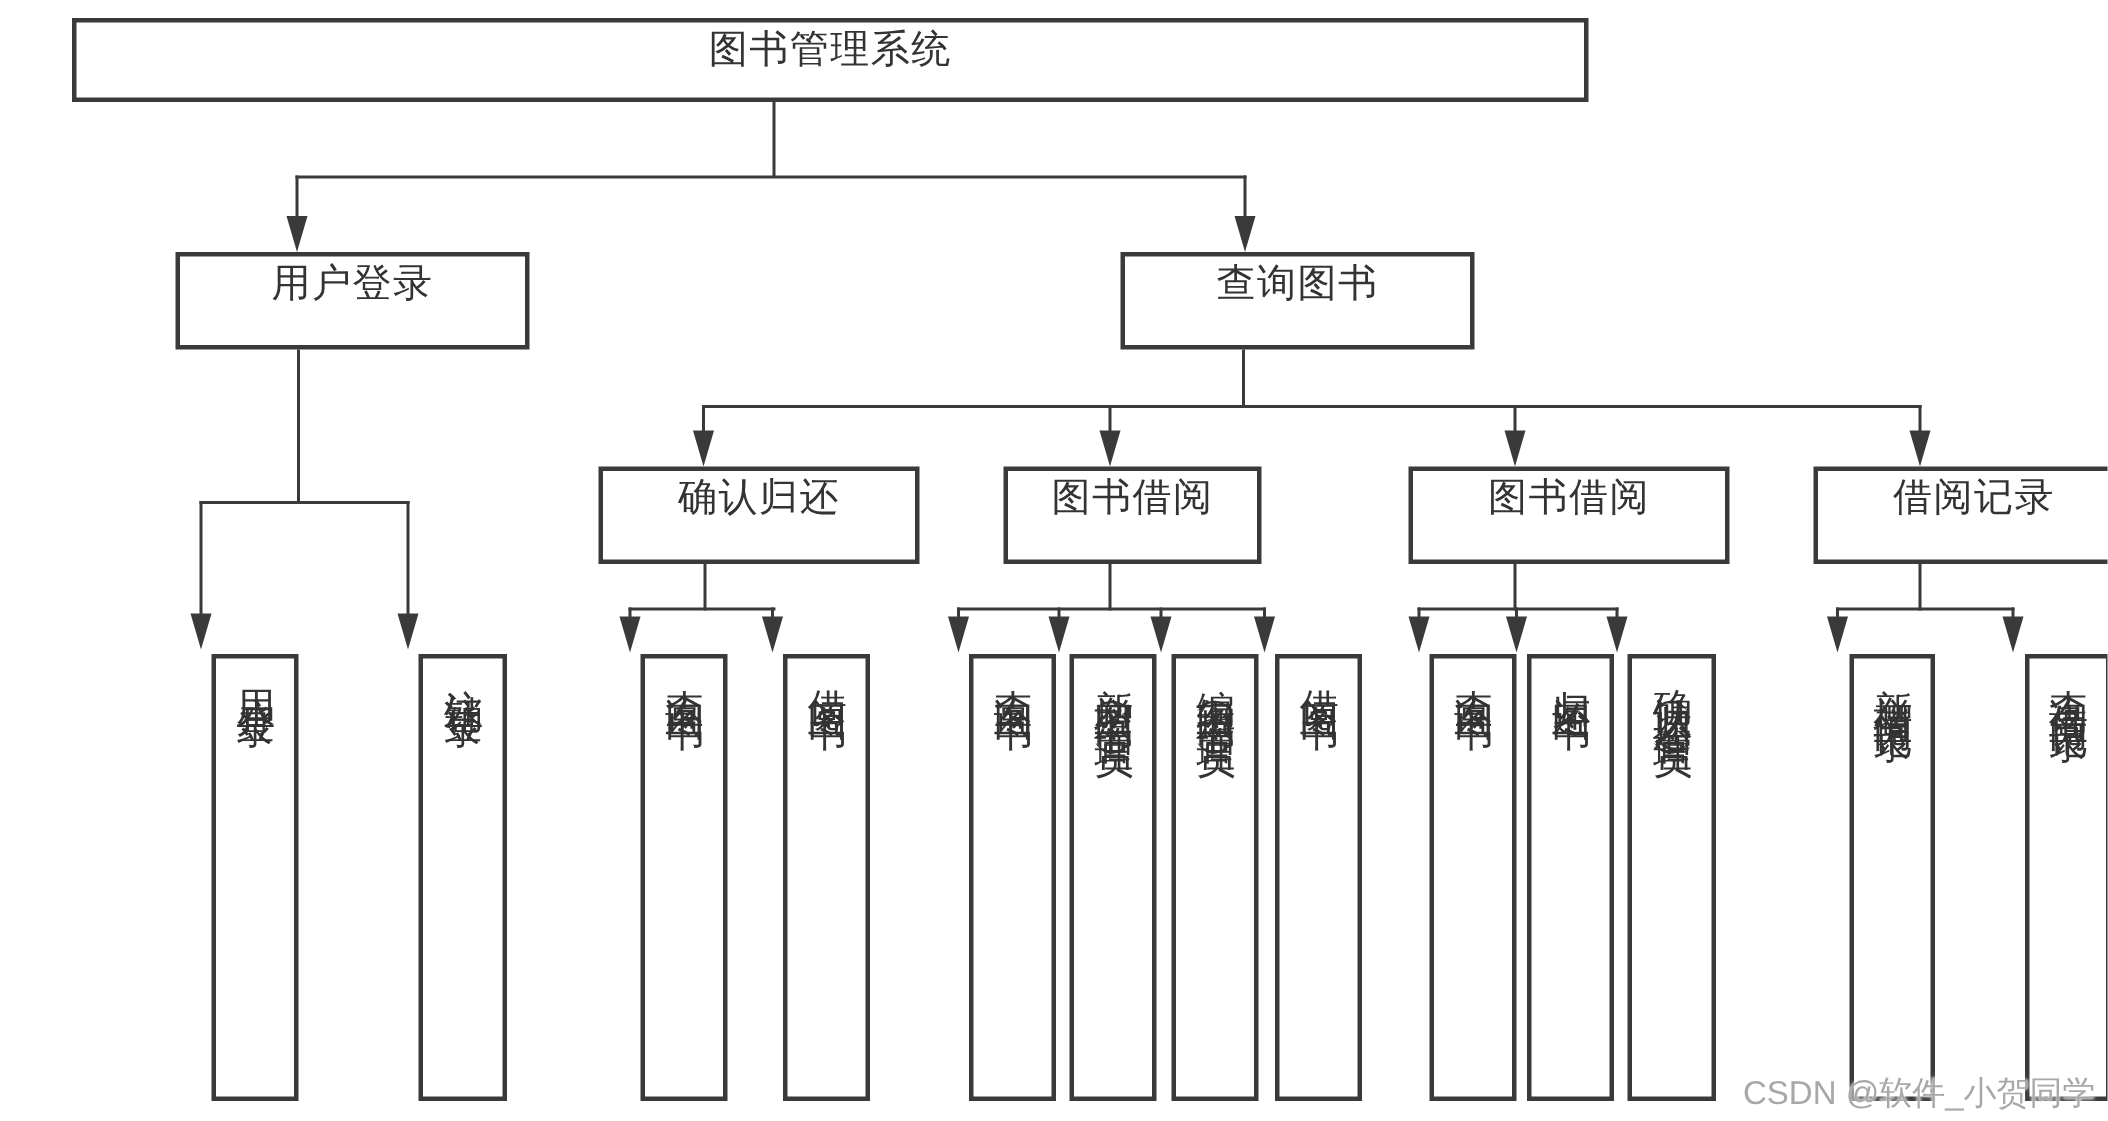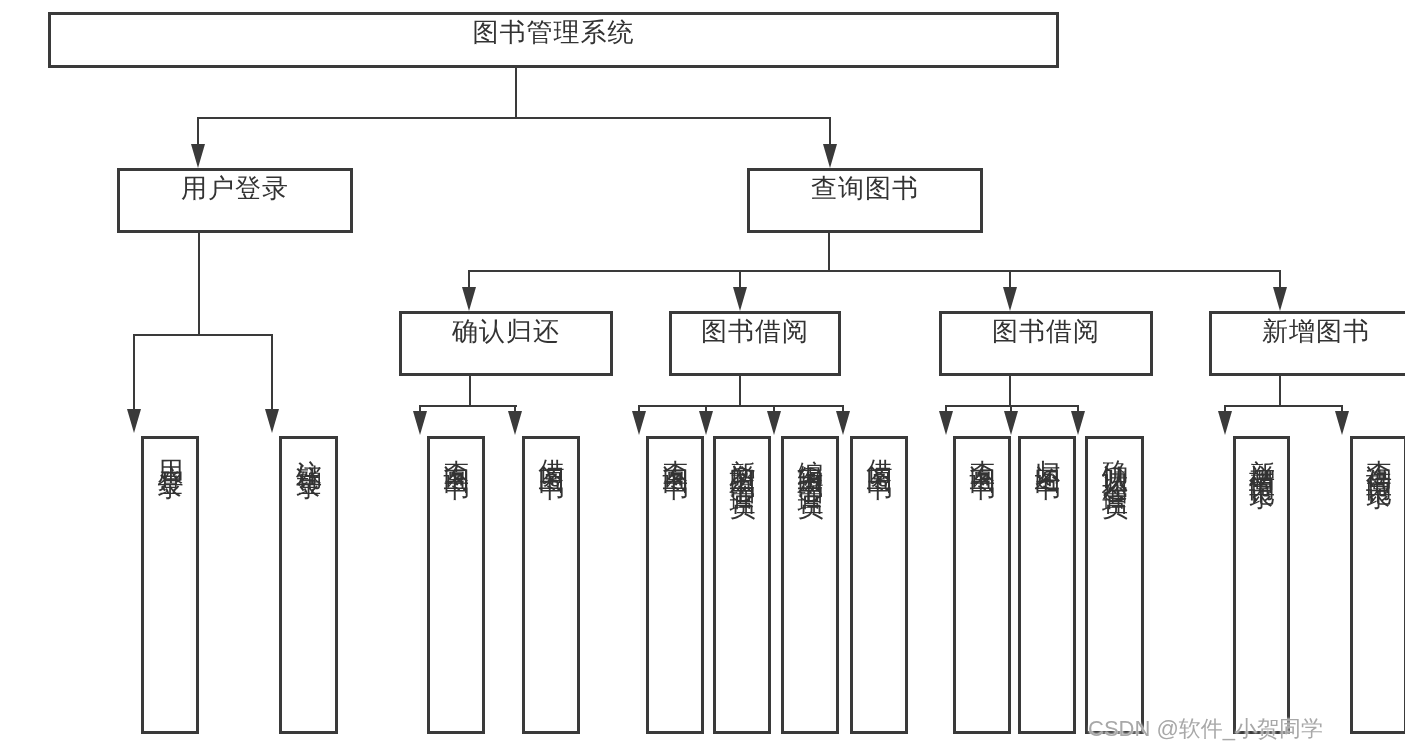--- a/index.html
+++ b/index.html
@@ -52,21 +52,21 @@
   .arrow {
     position: absolute;
     width: 0;
     height: 0;
     border-left: 7px solid transparent;
     border-right: 7px solid transparent;
     border-top: 24px solid var(--line);
   }
   .watermark {
     position: absolute;
-    left: 1088px;
+    left: 1162px;
     top: 714px;
     font-size: 22px;
     color: var(--watermark);
     white-space: nowrap;
     text-shadow: 0 0 3px #ffffff, 0 0 2px #ffffff;
     z-index: 5;
   }
 </style>
 </head>
 <body>
@@ -112,21 +112,21 @@
   <div class="box h" style="left:363px; top:311px; width:214px; height:65px;">
     <span>确认归还</span>
   </div>
   <div class="box h" style="left:633px; top:311px; width:172px; height:65px;">
     <span>图书借阅</span>
   </div>
   <div class="box h" style="left:903px; top:311px; width:214px; height:65px;">
     <span>图书借阅</span>
   </div>
   <div class="box h" style="left:1173px; top:311px; width:214px; height:65px;">
-    <span>新增图书</span>
+    <span>借阅记录</span>
   </div>
 
   <div class="vline" style="left:469px; top:376px; height:31px;"></div>
   <div class="hline" style="left:419px; top:405px; width:98px;"></div>
   <div class="vline" style="left:419px; top:405px; height:9px;"></div>
   <div class="arrow" style="left:413px; top:411px;"></div>
   <div class="vline" style="left:514px; top:405px; height:9px;"></div>
   <div class="arrow" style="left:508px; top:411px;"></div>
 
   <div class="vline" style="left:739px; top:376px; height:31px;"></div>

